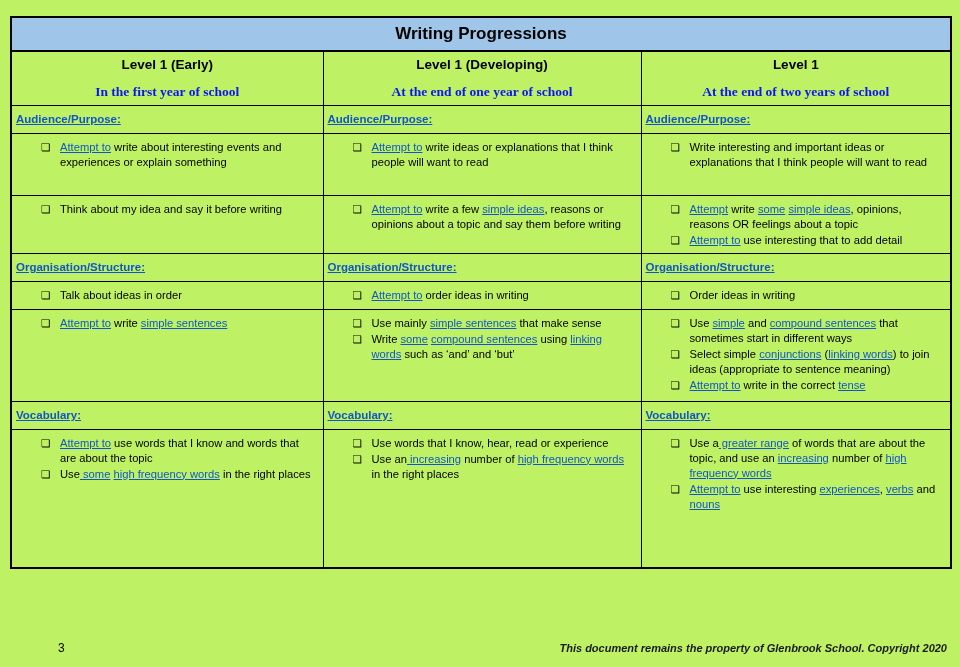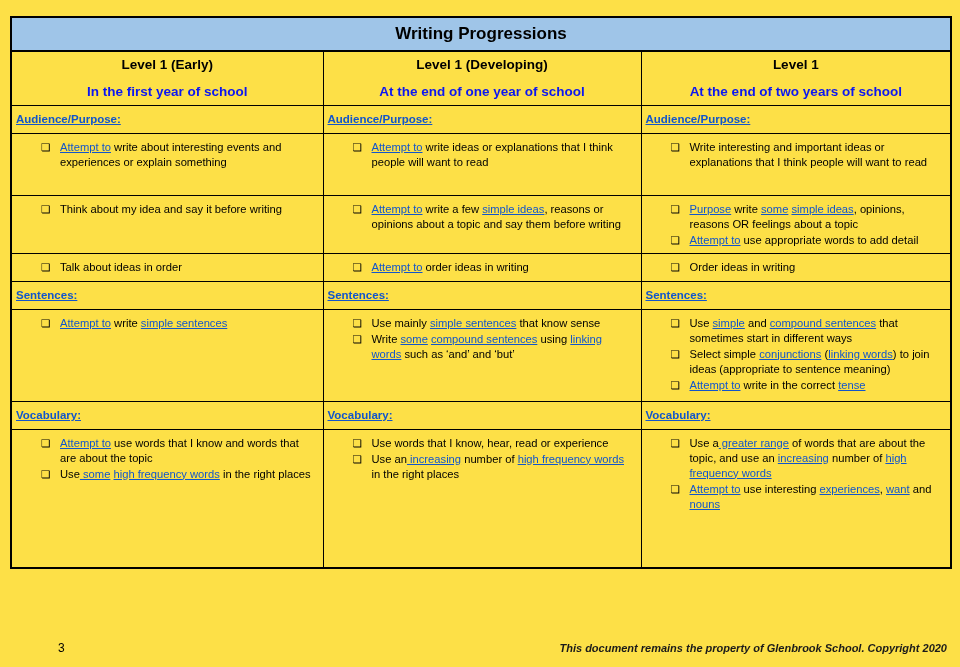--- a/index.html
+++ b/index.html
@@ -1,21 +1,21 @@
 <!DOCTYPE html>
 <html><head>
 <meta charset="utf-8">
 <style>
   * { margin: 0; padding: 0; box-sizing: border-box; }
   html, body { background: #e8e8e8; }
   .page {
     position: relative;
     width: 960px;
     height: 667px;
-    background: #fde047;
+    background: #bef264;
     font-family: "Liberation Sans", sans-serif;
     overflow: hidden;
   }
   table.wp-table {
     position: absolute;
     left: 10px;
     top: 16px;
     width: 940px;
     border-collapse: collapse;
     table-layout: fixed;
@@ -39,20 +39,21 @@
     text-align: center;
     vertical-align: middle;
     font-size: 13.5px;
     font-weight: bold;
     color: #000;
     padding: 4px 6px;
   }
   .subtitle {
     color: #0b16f2;
     margin-top: 12px;
+    font-family: Liberation Serif, serif;
   }
   tr.head-row td {
     height: 28px;
     vertical-align: middle;
     padding: 2px 4px 4px 4px;
   }
   .section-heading {
     color: #1155cc;
     font-weight: bold;
     font-size: 11.5px;
@@ -172,56 +173,56 @@
               <li><span class="checkbox">❏</span><span>Think about my idea and say it before writing</span></li>
             </ul>
           </td>
           <td>
             <ul class="checklist">
               <li><span class="checkbox">❏</span><span class="link">Attempt to</span><span> write a few </span><span class="link">simple ideas</span><span>, reasons or opinions about a topic and say them before writing</span></li>
             </ul>
           </td>
           <td>
             <ul class="checklist">
-              <li><span class="checkbox">❏</span><span class="link">Purpose</span><span> write </span><span class="link">some</span><span> </span><span class="link">simple ideas</span><span>, opinions, reasons OR feelings about a topic</span></li>
-              <li><span class="checkbox">❏</span><span class="link">Attempt to</span><span> use appropriate words to add detail</span></li>
-            </ul>
-          </td>
+              <li><span class="checkbox">❏</span><span class="link">Attempt</span><span> write </span><span class="link">some</span><span> </span><span class="link">simple ideas</span><span>, opinions, reasons OR feelings about a topic</span></li>
+              <li><span class="checkbox">❏</span><span class="link">Attempt to</span><span> use interesting that to add detail</span></li>
+            </ul>
+          </td>
+        </tr>
+        <tr class="head-row">
+          <td><span class="section-heading">Organisation/Structure:</span></td>
+          <td><span class="section-heading">Organisation/Structure:</span></td>
+          <td><span class="section-heading">Organisation/Structure:</span></td>
         </tr>
         <tr class="content-row content-row-2">
           <td>
             <ul class="checklist">
               <li><span class="checkbox">❏</span><span>Talk about ideas in order</span></li>
             </ul>
           </td>
           <td>
             <ul class="checklist">
               <li><span class="checkbox">❏</span><span class="link">Attempt to</span><span> order ideas in writing</span></li>
             </ul>
           </td>
           <td>
             <ul class="checklist">
               <li><span class="checkbox">❏</span><span>Order ideas in writing</span></li>
             </ul>
           </td>
         </tr>
-        <tr class="head-row">
-          <td><span class="section-heading">Sentences:</span></td>
-          <td><span class="section-heading">Sentences:</span></td>
-          <td><span class="section-heading">Sentences:</span></td>
-        </tr>
         <tr class="content-row content-row-3">
           <td>
             <ul class="checklist">
               <li><span class="checkbox">❏</span><span class="link">Attempt to</span><span> write </span><span class="link">simple sentences</span></li>
             </ul>
           </td>
           <td>
             <ul class="checklist">
-              <li><span class="checkbox">❏</span><span>Use mainly </span><span class="link">simple sentences</span><span> that know sense</span></li>
+              <li><span class="checkbox">❏</span><span>Use mainly </span><span class="link">simple sentences</span><span> that make sense</span></li>
               <li><span class="checkbox">❏</span><span>Write </span><span class="link">some</span><span> </span><span class="link">compound sentences</span><span> using </span><span class="link">linking words</span><span> such as ‘and’ and ‘but’</span></li>
             </ul>
           </td>
           <td>
             <ul class="checklist">
               <li><span class="checkbox">❏</span><span>Use </span><span class="link">simple</span><span> and </span><span class="link">compound sentences</span><span> that sometimes start in different ways</span></li>
               <li><span class="checkbox">❏</span><span>Select simple </span><span class="link">conjunctions</span><span> (</span><span class="link">linking words</span><span>) to join ideas (appropriate to sentence meaning)</span></li>
               <li><span class="checkbox">❏</span><span class="link">Attempt to</span><span> write in the correct </span><span class="link">tense</span></li>
             </ul>
           </td>
@@ -240,21 +241,21 @@
           </td>
           <td>
             <ul class="checklist">
               <li><span class="checkbox">❏</span><span>Use words that I know, hear, read or experience</span></li>
               <li><span class="checkbox">❏</span><span>Use an</span><span class="link"> increasing</span><span> number of </span><span class="link">high frequency words</span><span> in the right places</span></li>
             </ul>
           </td>
           <td>
             <ul class="checklist">
               <li><span class="checkbox">❏</span><span>Use a</span><span class="link"> greater range</span><span> of words that are about the topic, and use an </span><span class="link">increasing</span><span> number of </span><span class="link">high frequency words</span></li>
-              <li><span class="checkbox">❏</span><span class="link">Attempt to</span><span> use interesting </span><span class="link">experiences</span><span>, </span><span class="link">want</span><span> and </span><span class="link">nouns</span></li>
+              <li><span class="checkbox">❏</span><span class="link">Attempt to</span><span> use interesting </span><span class="link">experiences</span><span>, </span><span class="link">verbs</span><span> and </span><span class="link">nouns</span></li>
             </ul>
           </td>
         </tr>
       </tbody>
   </table>
 
   <div class="footer">
     <span class="page-number">3</span>
     <span class="copyright">This document remains the property of Glenbrook School. Copyright 2020</span>
   </div>

